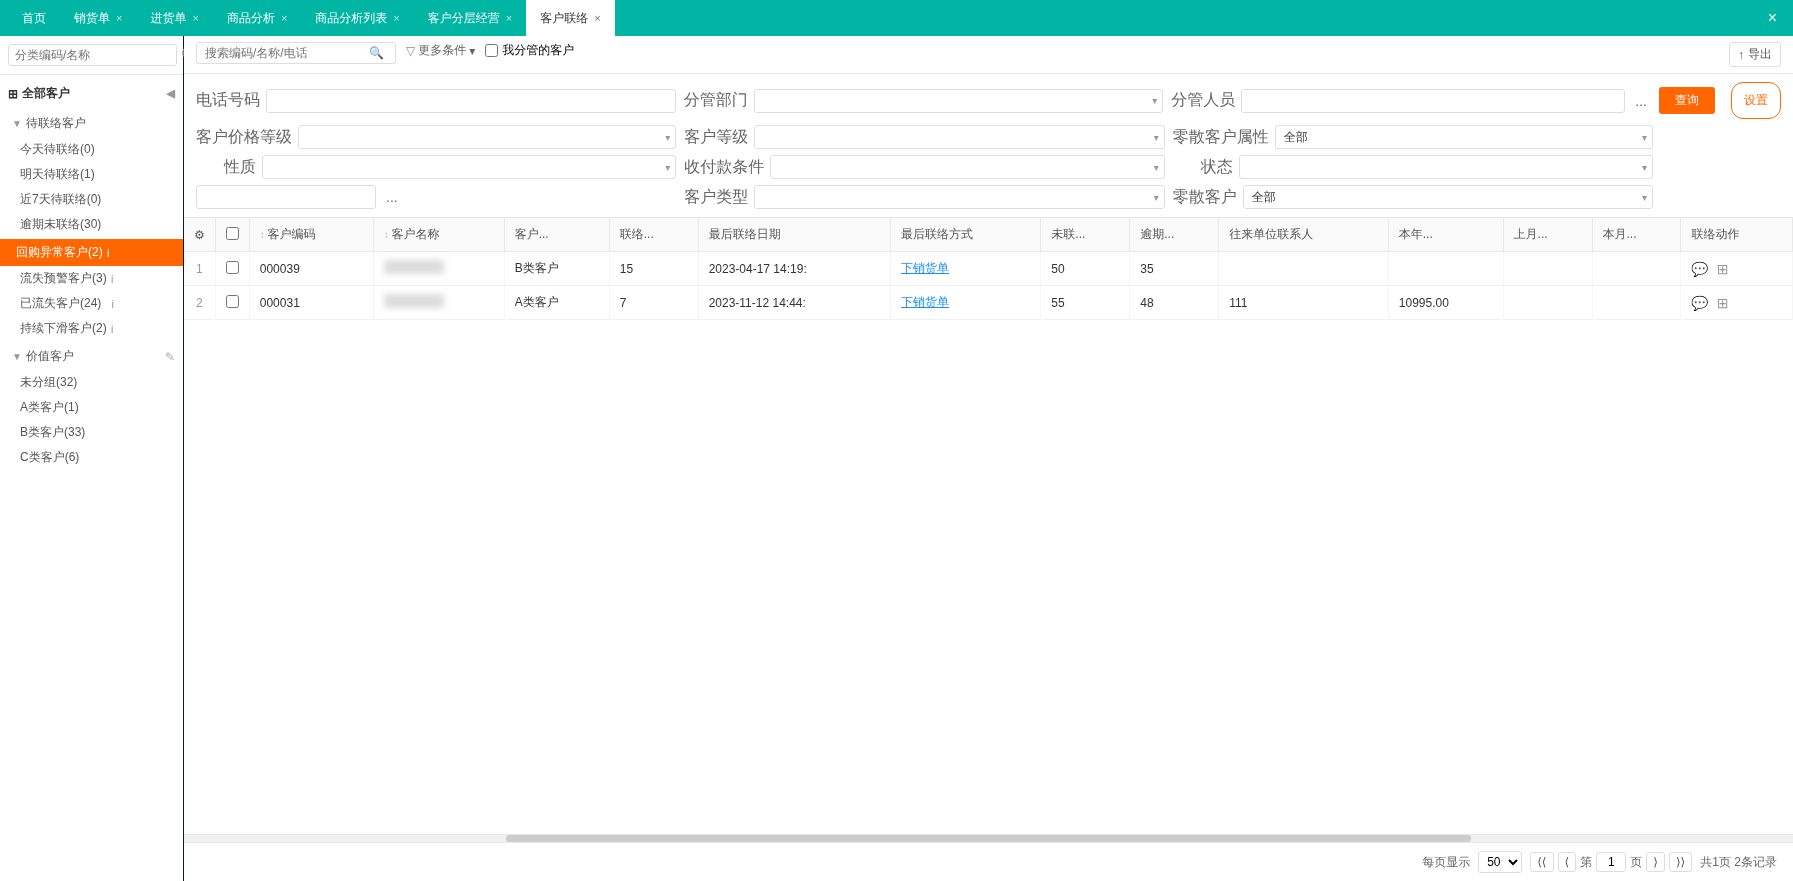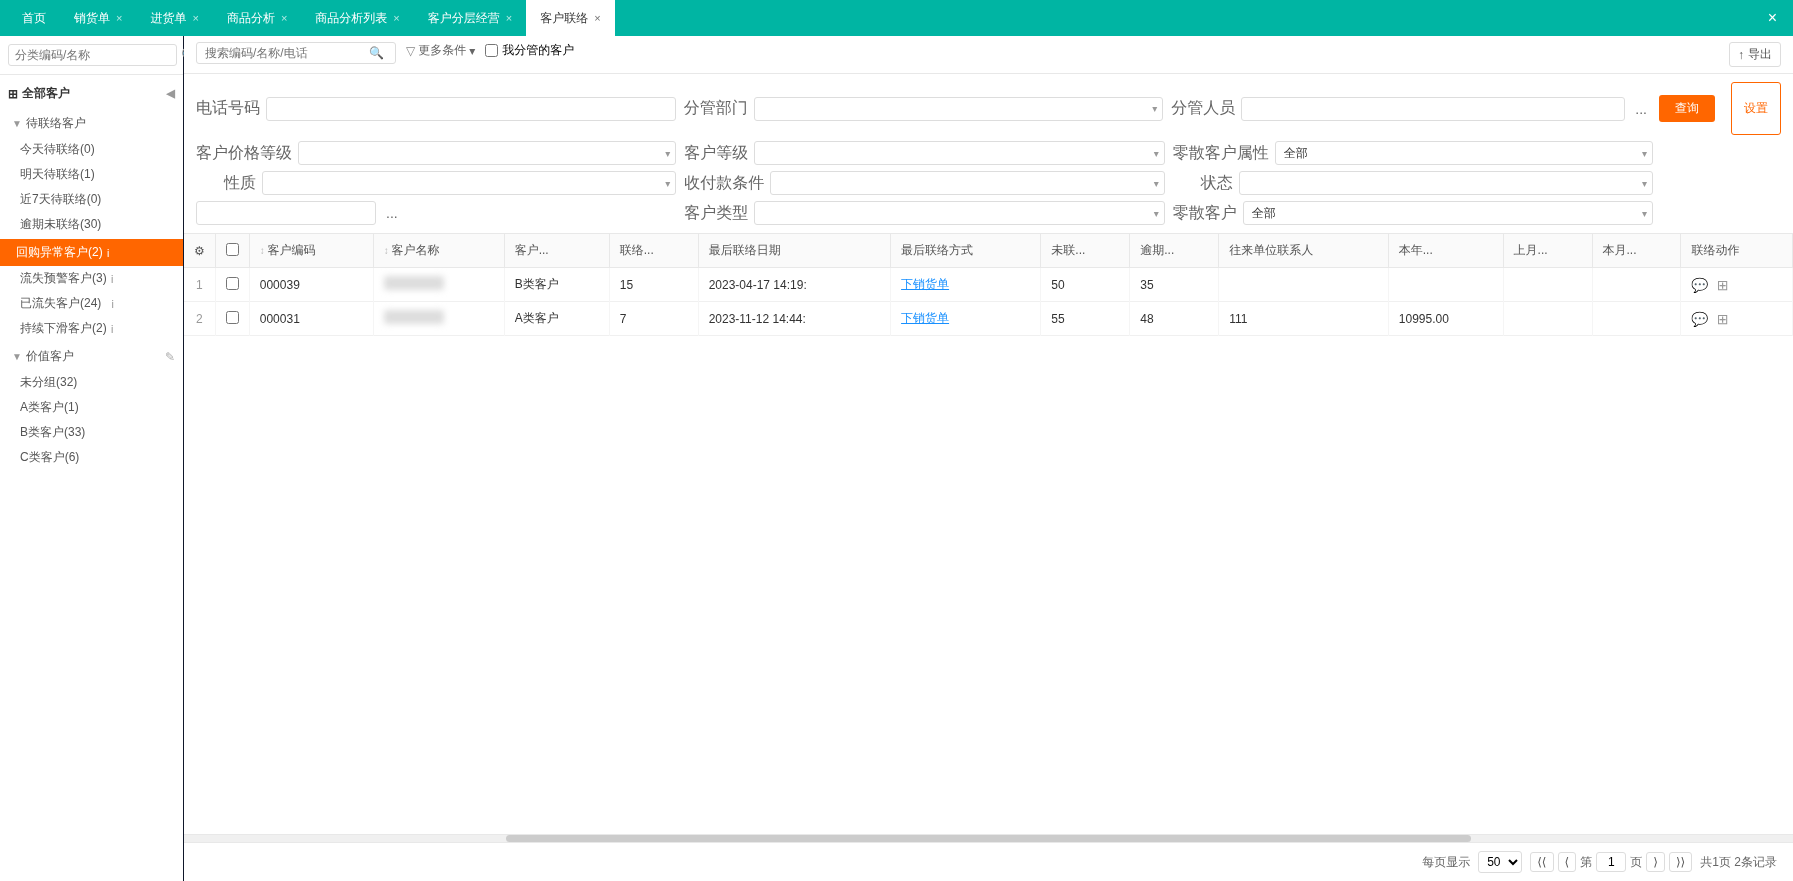--- a/index.html
+++ b/index.html
@@ -109,22 +109,22 @@
     .select-wrapper .chevron {
       position: absolute; right: 6px; color: #999; font-size: 10px; pointer-events: none;
     }
     .filter-ellipsis { color: #666; cursor: pointer; font-size: 14px; padding: 0 4px; }
     .filter-actions { display: flex; gap: 16px; align-items: center; }
     .btn-query {
       background: #ff6600; color: white; border: none; padding: 5px 16px;
       border-radius: 3px; cursor: pointer; font-size: 12px;
     }
     .btn-settings {
-      background: white; color: #ff6600; border: 1px solid #ff6600; padding: 17px 12px;
-      border-radius: 3px; cursor: pointer; font-size: 12px;
+      background: white; color: #ff6600; border: 1px solid #ff6600; padding: 9px 12px;
+      border-radius: 12px; cursor: pointer; font-size: 12px;
     }
 
     
     .table-area { flex: 1; background: white; overflow: hidden; display: flex; flex-direction: column; margin: 0; }
     .table-wrapper { flex: 1; overflow-x: auto; overflow-y: auto; }
     table { width: 100%; border-collapse: collapse; }
     table thead tr { background: #fafafa; border-bottom: 1px solid #e8e8e8; }
     table thead th {
       padding: 8px 10px; text-align: left; font-weight: normal; color: #555;
       font-size: 12px; white-space: nowrap; border-right: 1px solid #e8e8e8;

